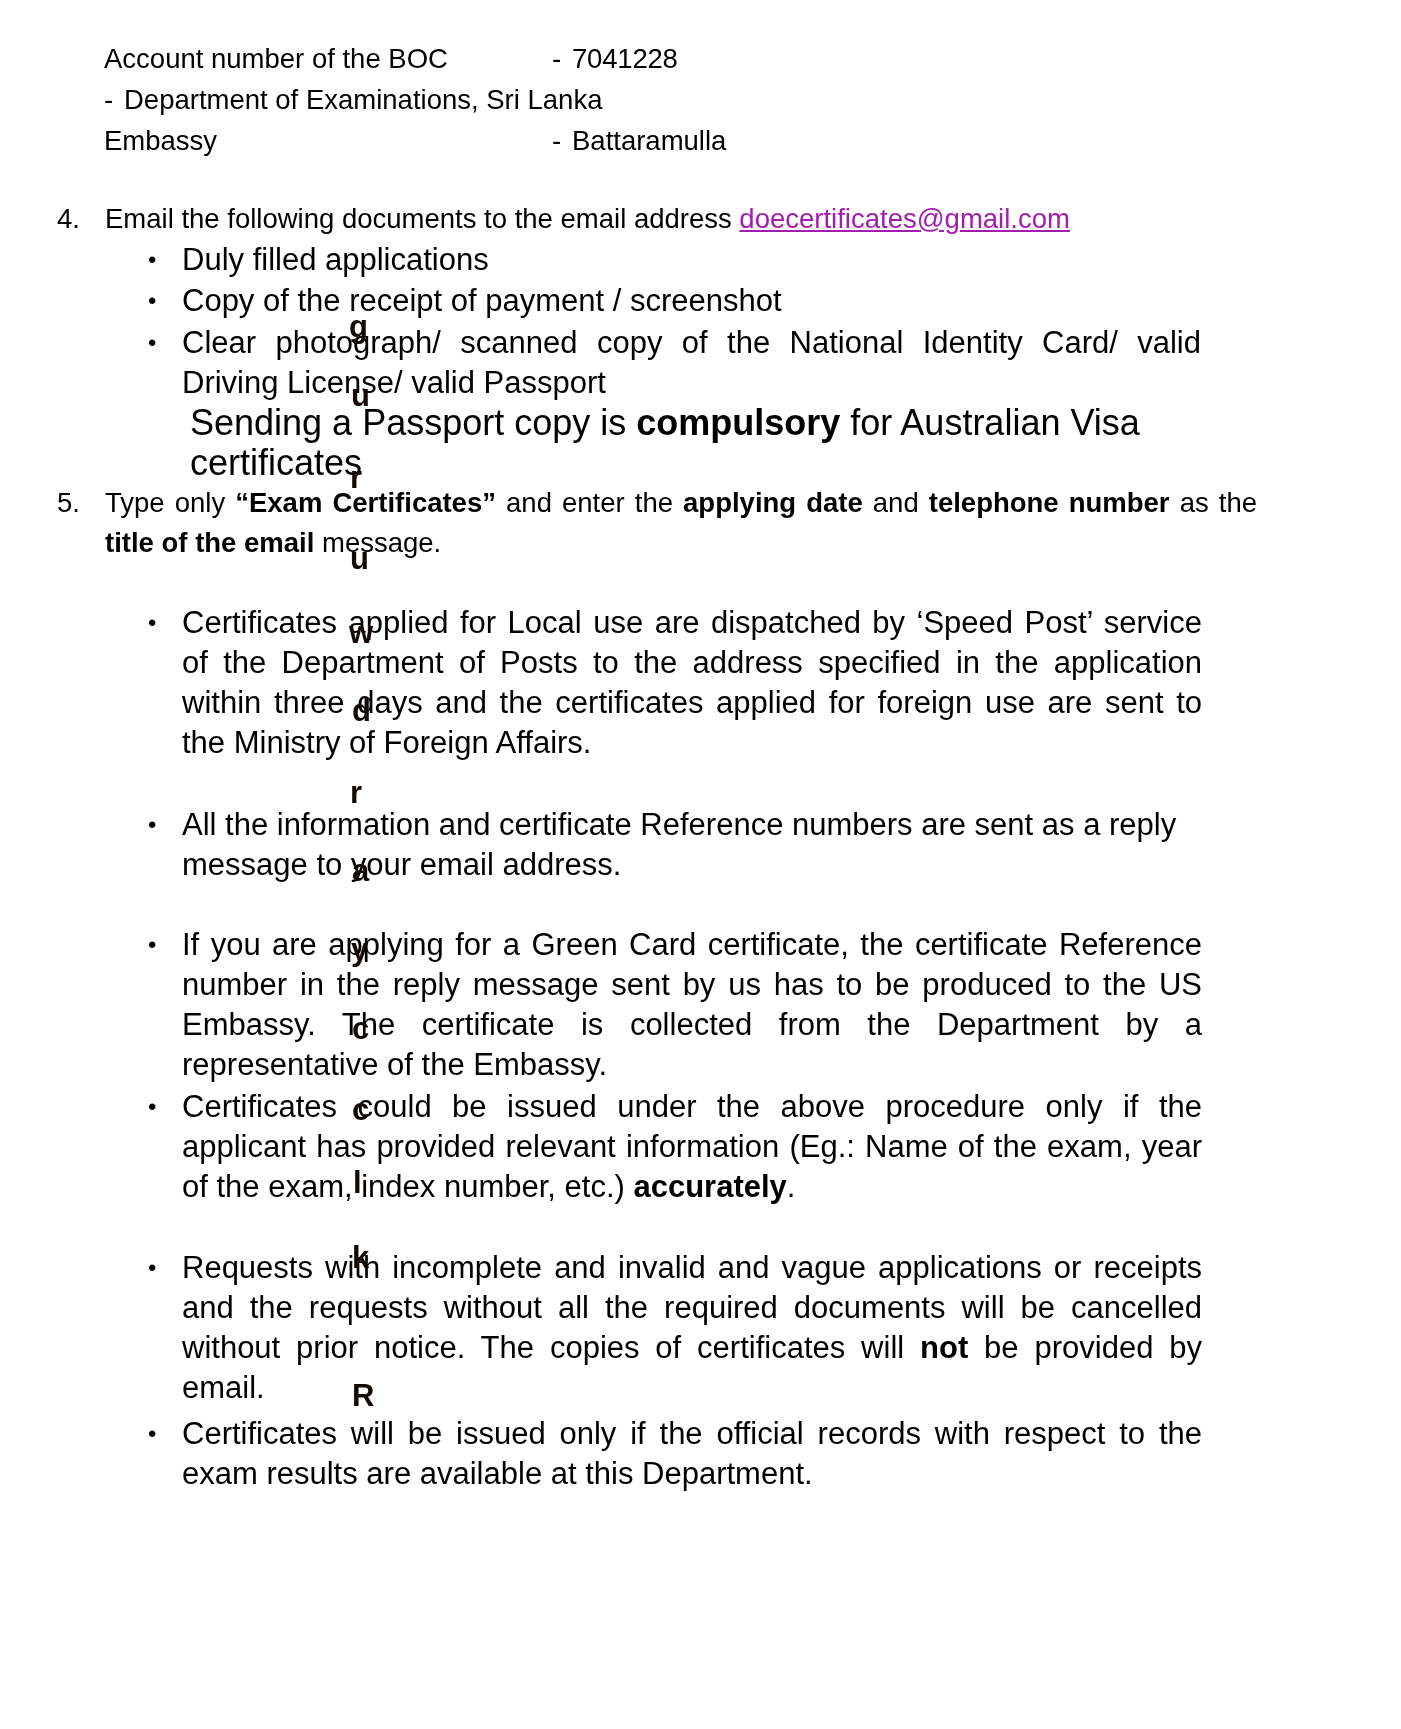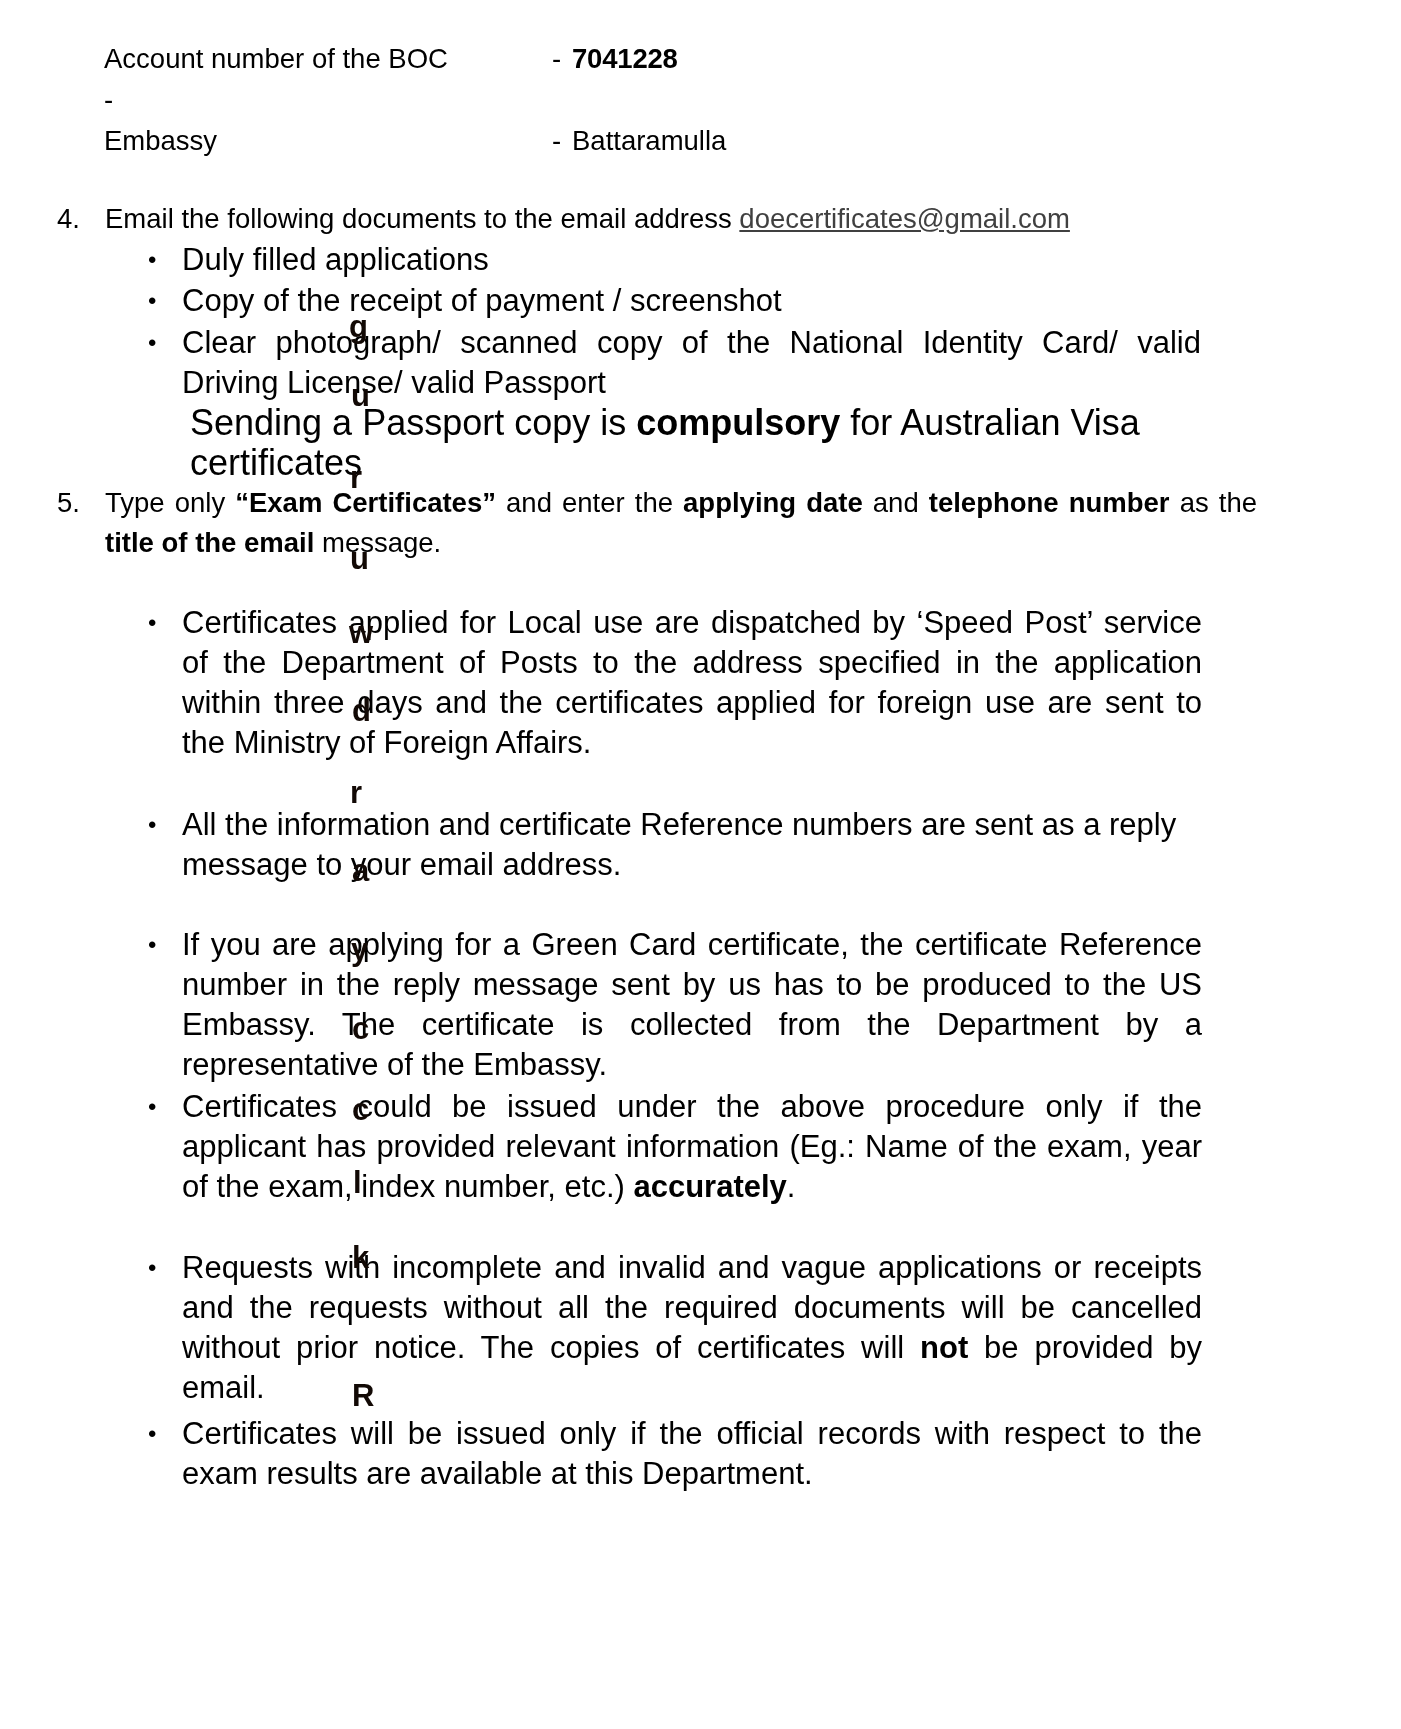--- a/index.html
+++ b/index.html
@@ -44,21 +44,21 @@
     white-space: nowrap;
   }
   .account-sep {
     width: 20px;
     flex: 0 0 20px;
   }
   .account-value {
     white-space: nowrap;
   }
   .account-value.bold {
-    font-weight: 700;
+    font-weight: 400;
     letter-spacing: -0.2px;
   }
 
   
   .numbered {
     position: absolute;
     left: 57px;
     width: 1200px;
     display: flex;
   }
@@ -99,21 +99,21 @@
 
   .sub-line {
     position: absolute;
     font-size: 36px;
     line-height: 40px;
   }
 
   b, strong { font-weight: 700; }
 
   a.maillink {
-    color: #404040;
+    color: #a21caf;
   }
 
   
   .wm {
     position: absolute;
     font-family: "Liberation Sans", sans-serif;
     font-weight: 700;
     font-size: 31px;
     line-height: 31px;
     color: #120905;
@@ -129,20 +129,21 @@
   <div class="account-block">
 
     <div class="account-row">
       <span class="account-label">Account number of the BOC</span>
       <span class="account-sep">-</span>
       <span class="account-value bold">7041228</span>
     </div>
 
     <div class="account-row">
       <span class="account-sep">-</span>
+      <span class="account-value">Department of Examinations, Sri Lanka</span>
     </div>
 
     <div class="account-row">
       <span class="account-label">Embassy</span>
       <span class="account-sep">-</span>
       <span class="account-value">Battaramulla</span>
     </div>
 
   </div>
 

